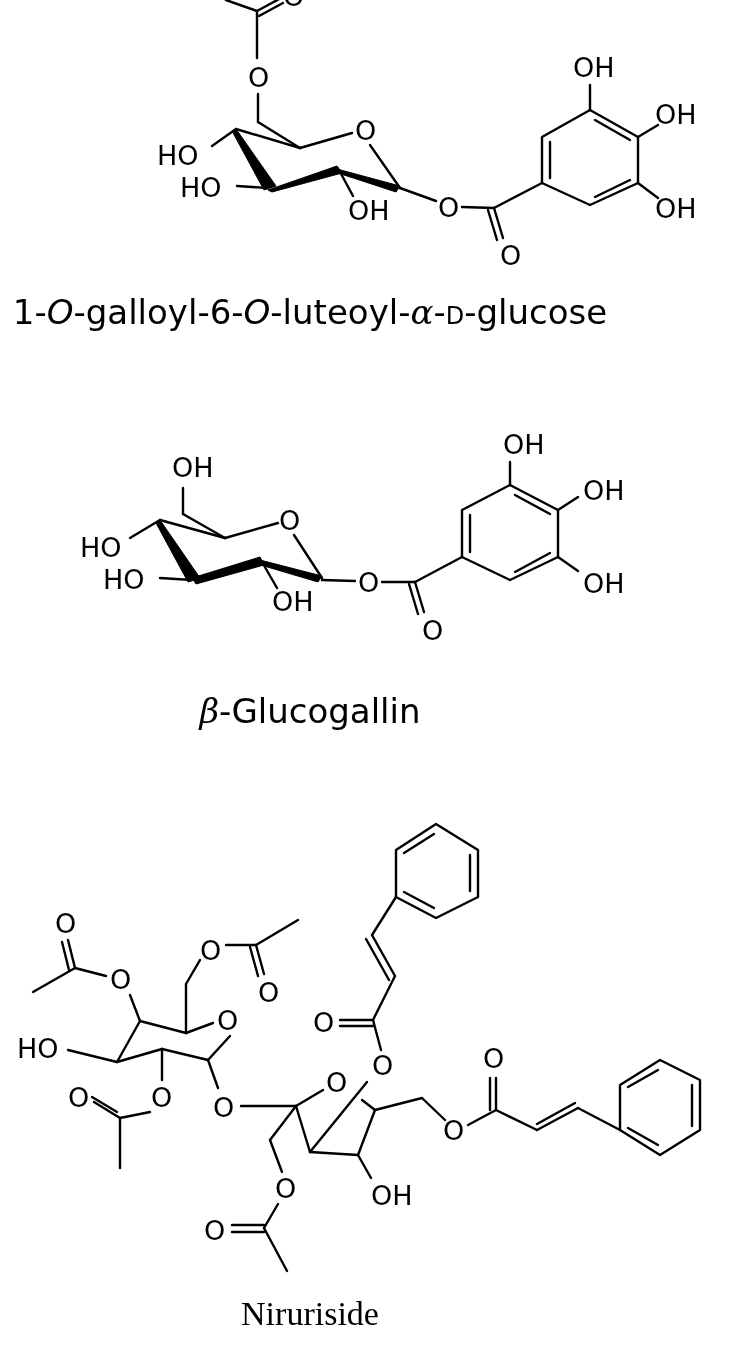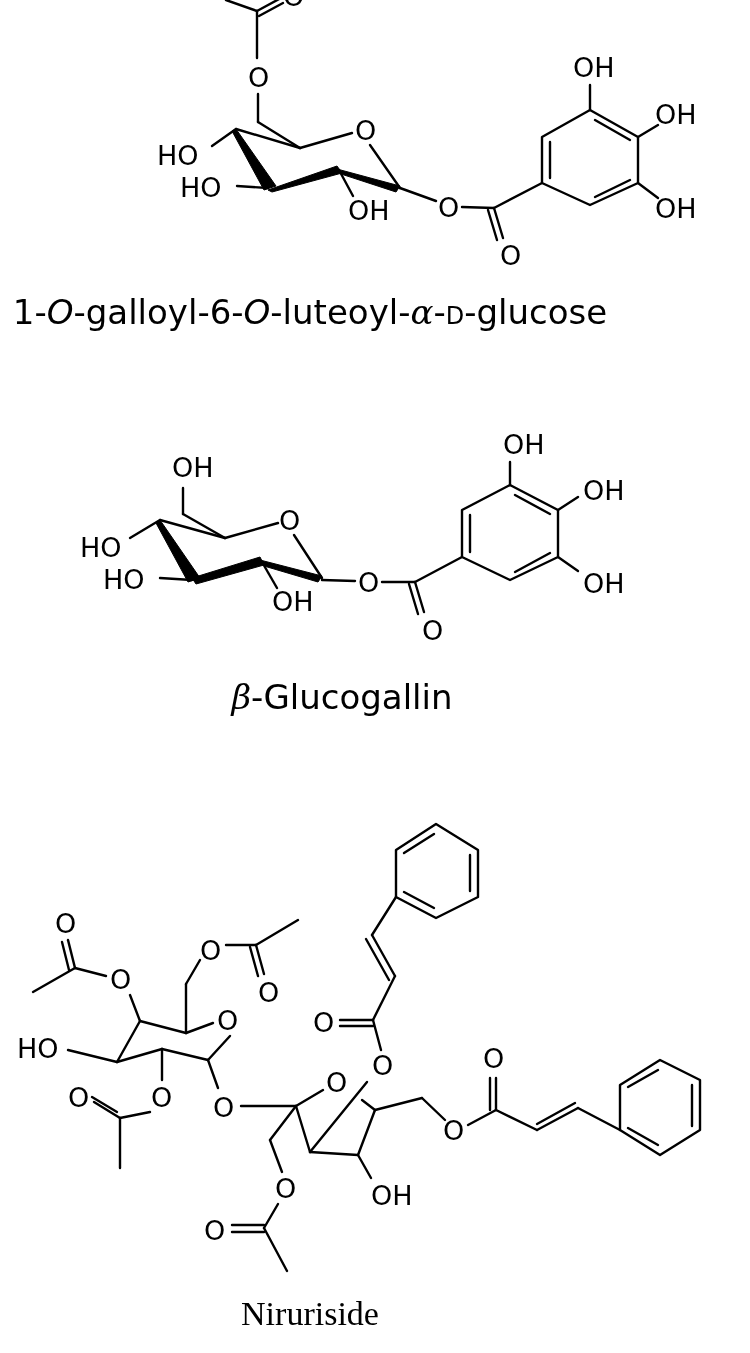--- a/index.html
+++ b/index.html
@@ -195,19 +195,19 @@
     <line x1="264" y1="1225" x2="232" y2="1225"></line>
     <line x1="264" y1="1232" x2="232" y2="1232"></line>
     <text class="atom" x="204" y="1240">O</text>
   </g>
 </svg>
 
 <div class="caption" style="top:292px;">
   <span>1-</span><span class="it">O</span><span>-galloyl-6-</span><span class="it">O</span><span>-luteoyl-</span><span class="greek">α</span><span>-</span><span class="sc">D</span><span>-glucose</span>
 </div>
 
-<div class="caption" style="top:677px;margin-left:32px;">
+<div class="caption" style="top:691px;">
   <span class="greek">β</span><span>-Glucogallin</span>
 </div>
 
 <div class="caption" style="top:1295px;font-family:Liberation Serif, serif;">
   <span>Niruriside</span>
 </div>
 
 </body></html>

